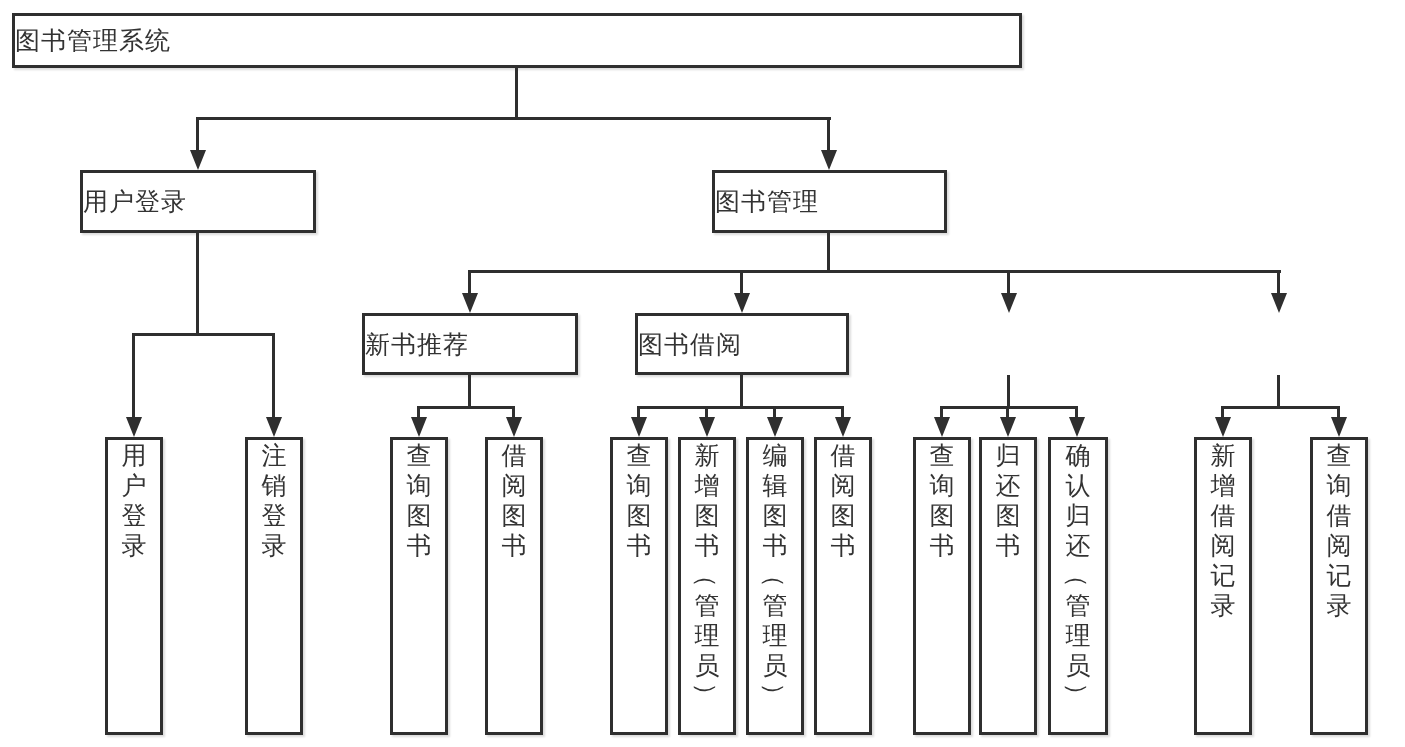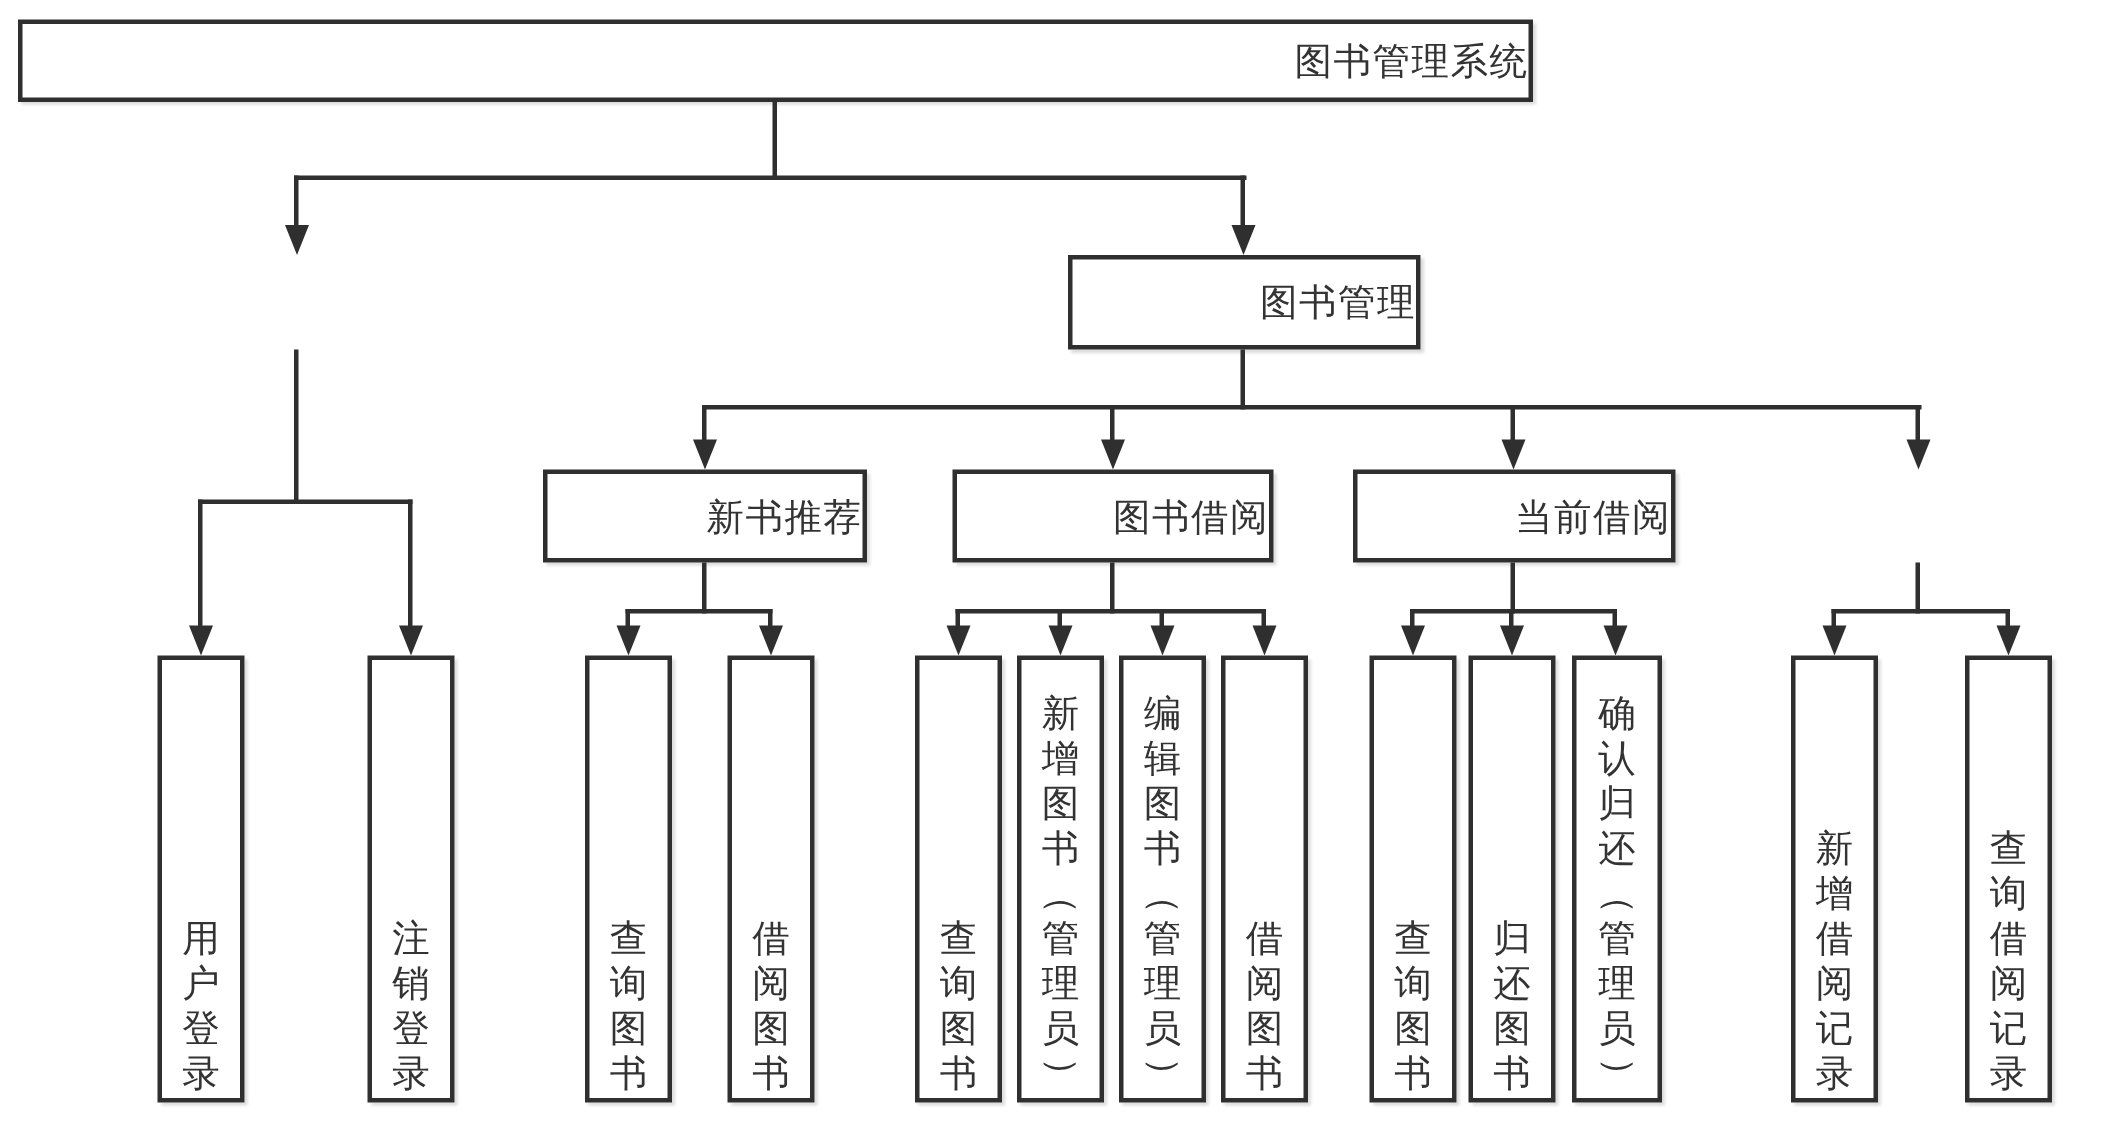--- a/index.html
+++ b/index.html
@@ -8,24 +8,23 @@
     width:1405px;height:747px;
     background:var(--background,#ffffff);
     font-family:"Liberation Sans","DejaVu Sans",sans-serif;
     overflow:hidden;
   }
   .box{
     position:absolute;
     background:var(--box_fill,#ffffff);
     border:3px solid var(--line,#2f2f2f);
     box-sizing:border-box;
-    display:flex;align-items:center;justify-content:flex-end;
+    display:flex;align-items:center;justify-content:flex-start;
     color:var(--text,#333333);
     box-shadow:2px 2px 2px rgba(0,0,0,0.14);
-    font-family:Liberation Serif, serif;
   }
   .box.h span{font-size:25px;letter-spacing:1px;white-space:nowrap;}
   .box.v{flex-direction:column;}
   .vchar{display:block;height:30px;line-height:30px;font-size:25px;text-align:center;width:100%;}
   .vchar.rot{transform:rotate(90deg);}
   .vline{position:absolute;width:3px;background:var(--line,#2f2f2f);}
   .hline{position:absolute;height:3px;background:var(--line,#2f2f2f);}
   .arrow{
     position:absolute;width:0;height:0;
     border-left:8px solid transparent;
@@ -49,20 +48,23 @@
 
   <div>
     <div class="vline" style="left:515px;top:68px;height:52px;"></div>
     <div class="hline" style="left:196px;top:117px;width:635px;"></div>
     <div class="vline" style="left:196px;top:117px;height:35px;"></div>
     <div class="arrow" style="left:190px;top:150px;"></div>
     <div class="vline" style="left:827px;top:117px;height:35px;"></div>
     <div class="arrow" style="left:821px;top:150px;"></div>
   </div>
 
+  <div class="box h" style="left:80px;top:170px;width:236px;height:63px;">
+    <span>用户登录</span>
+  </div>
   <div class="box h" style="left:712px;top:170px;width:235px;height:63px;">
     <span>图书管理</span>
   </div>
 
   <div>
     <div class="vline" style="left:196px;top:233px;height:103px;"></div>
     <div class="hline" style="left:132px;top:333px;width:143px;"></div>
     <div class="vline" style="left:132px;top:333px;height:86px;"></div>
     <div class="arrow" style="left:126px;top:417px;"></div>
     <div class="vline" style="left:272px;top:333px;height:86px;"></div>
@@ -81,23 +83,20 @@
     <div class="vline" style="left:1277px;top:270px;height:25px;"></div>
     <div class="arrow" style="left:1271px;top:293px;"></div>
   </div>
 
   <div class="box h" style="left:635px;top:313px;width:214px;height:62px;">
     <span>图书借阅</span>
   </div>
   <div class="box h" style="left:362px;top:313px;width:216px;height:62px;">
     <span>新书推荐</span>
   </div>
-  <div class="box h" style="left:902px;top:313px;width:215px;height:62px;">
-    <span>当前借阅</span>
-  </div>
 
   <div>
     <div class="vline" style="left:468px;top:375px;height:34px;"></div>
     <div class="hline" style="left:417px;top:406px;width:98px;"></div>
     <div class="vline" style="left:417px;top:406px;height:13px;"></div>
     <div class="arrow" style="left:411px;top:417px;"></div>
     <div class="vline" style="left:512px;top:406px;height:13px;"></div>
     <div class="arrow" style="left:506px;top:417px;"></div>
   </div>
 

